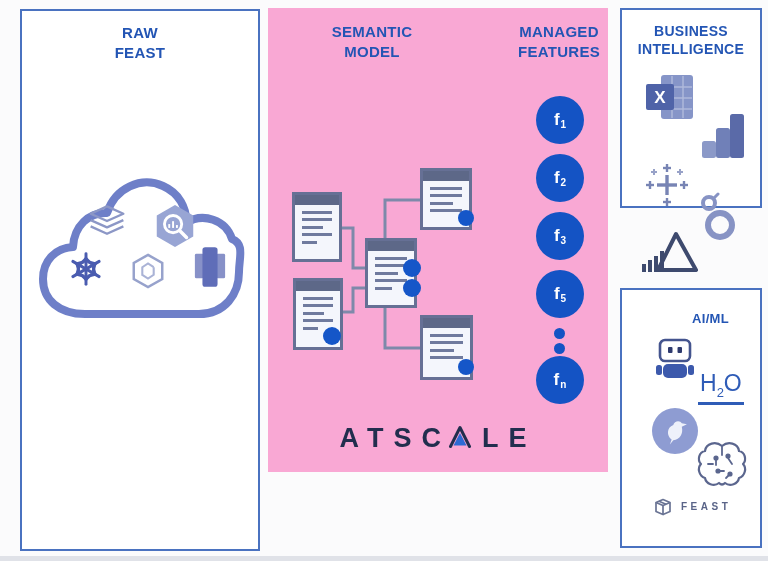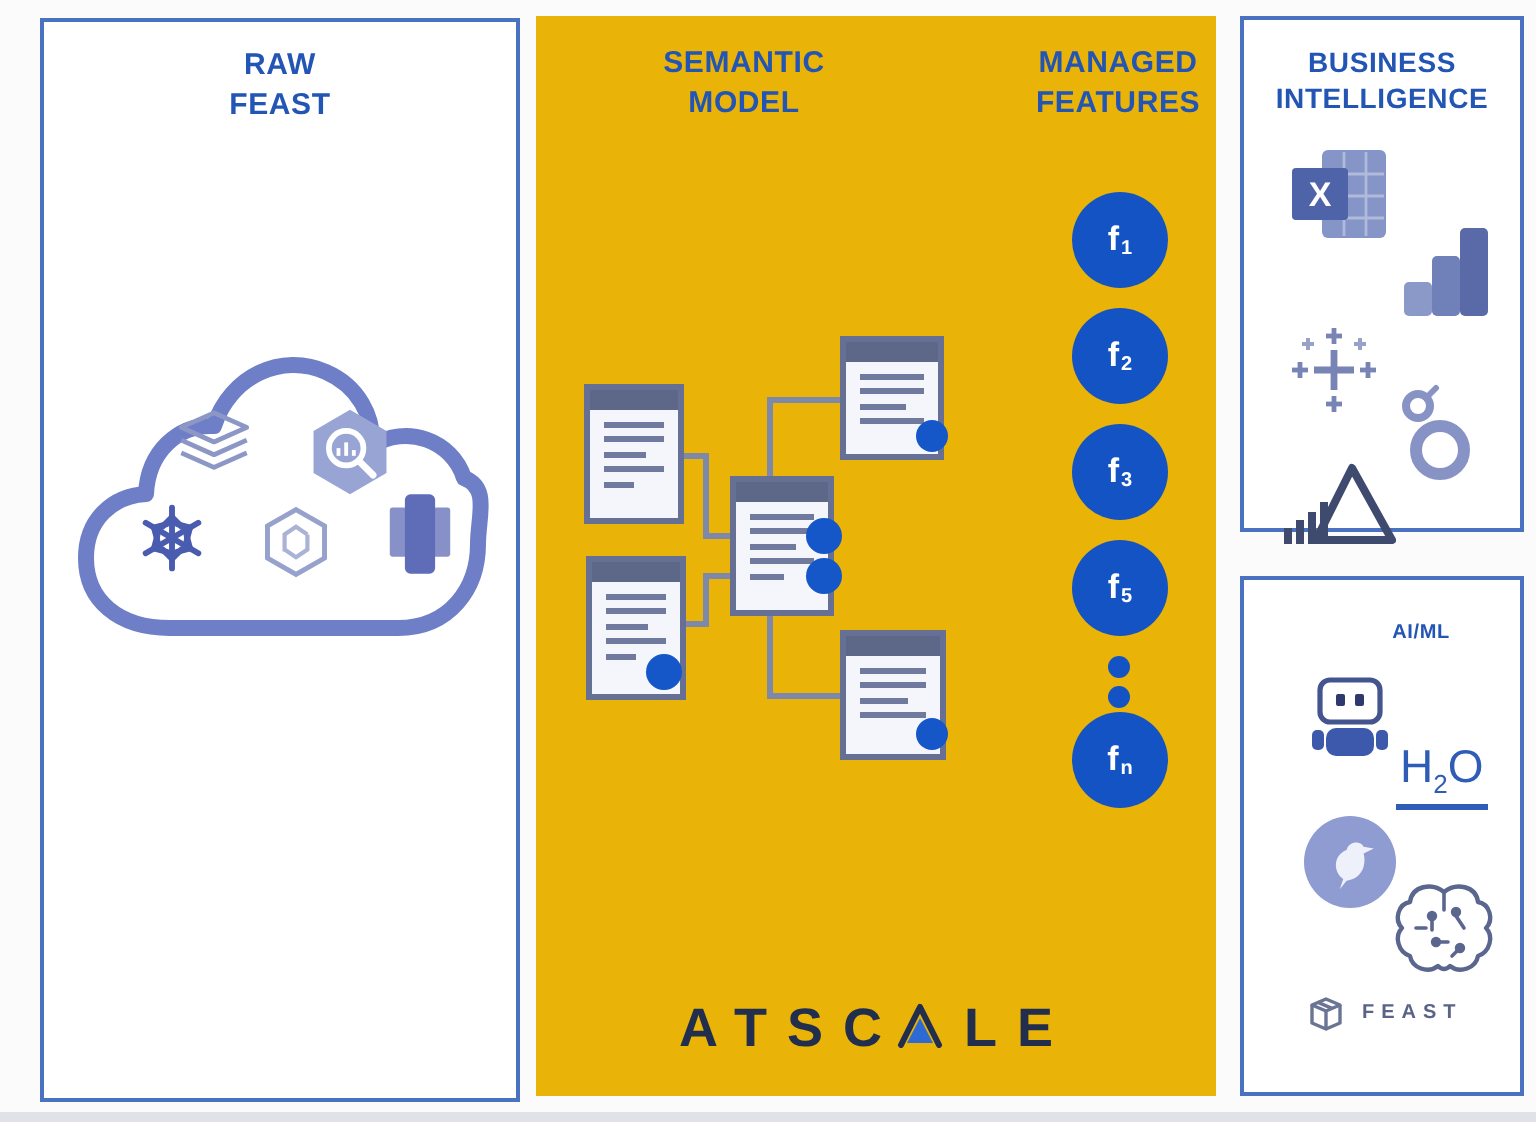--- a/index.html
+++ b/index.html
@@ -3,21 +3,21 @@
 <meta charset="utf-8">
 <style>
   html,body{margin:0;padding:0;}
   body{
     width:768px;height:561px;position:relative;overflow:hidden;
     background:#fbfbfc;font-family:"Liberation Sans",sans-serif;
   }
   .panel{position:absolute;background:#ffffff;border:2px solid #4a72c0;box-sizing:border-box;}
   .ptitle{position:absolute;left:0;right:0;text-align:center;font-weight:bold;color:#2355b4;line-height:1.32;letter-spacing:.3px;}
   
-  #mid{position:absolute;left:268px;top:8px;width:340px;height:540px;background:#eab308;}
+  #mid{position:absolute;left:268px;top:8px;width:340px;height:464px;background:#f9a8d4;}
   #mid svg.wires{position:absolute;left:0;top:0;pointer-events:none;}
   .coltitle{position:absolute;text-align:center;font-weight:bold;color:#2355b4;font-size:15px;line-height:1.32;letter-spacing:.3px;}
   
   .doc{position:absolute;background:#f4f6fc;border:3px solid #667095;box-sizing:border-box;}
   .dhead{height:10px;background:#5d6888;}
   .dlines{padding-top:1px;}
   .dlines .ln{height:3px;background:#6f7a9e;margin:4.5px 7px 0 7px;}
   .dlines .ln:nth-child(3){margin-right:16px;}
   .dlines .ln:nth-child(5){margin-right:22px;}
   .dot{position:absolute;border-radius:50%;background:#1556c8;}
@@ -214,21 +214,21 @@
   <div class="logo">
     <span>ATSC</span>
     <svg width="24" height="23" viewBox="0 0 24 23">
       <polygon points="12,8 18.5,20.5 5.5,20.5" fill="#2d6ad4"></polygon>
       <path d="M2.5,21.5 L12,2.5 L21.5,21.5" fill="none" stroke="#222e4e" stroke-width="3" stroke-linejoin="round" stroke-linecap="round"></path>
     </svg>
     <span>LE</span>
   </div>
 </div>
 
-<div class="panel" style="left:620px;top:8px;width:142px;height:258px;">
+<div class="panel" style="left:620px;top:8px;width:142px;height:200px;">
   <div class="ptitle" style="top:12px;font-size:14px;">
     <div>BUSINESS</div>
     <div>INTELLIGENCE</div>
   </div>
 
   <svg class="icn" style="left:23px;top:64px;" width="50" height="46" viewBox="0 0 50 46">
     <rect x="16" y="1" width="32" height="44" rx="3" fill="#8695c8"></rect>
     <g stroke="#ffffff" stroke-width="1.4" opacity="0.35">
       <line x1="27" y1="2" x2="27" y2="44"></line>
         <line x1="38" y1="2" x2="38" y2="44"></line>
@@ -282,21 +282,21 @@
       <rect x="2" y="34" width="4" height="8"></rect>
       <rect x="8" y="30" width="4" height="12"></rect>
       <rect x="14" y="26" width="4" height="16"></rect>
       <rect x="20" y="21" width="4" height="21"></rect>
     </g>
     <path d="M36,4 L56,40 L18,40 Z" fill="none" stroke="#3e4a6e" stroke-width="4" stroke-linejoin="round"></path>
   </svg>
 </div>
 
 <div class="panel" style="left:620px;top:288px;width:142px;height:260px;">
-  <div class="ptitle" style="top:20px;font-size:10px;padding-left:39px;">
+  <div class="ptitle" style="top:20px;font-size:13px;padding-left:39px;">
     <div>AI/ML</div>
   </div>
 
   <svg class="icn" style="left:31px;top:48px;" width="44" height="46" viewBox="0 0 44 46">
     <rect x="7" y="2" width="30" height="21" rx="5" fill="#ffffff" stroke="#44548e" stroke-width="2.6"></rect>
     <rect x="15" y="9" width="4.5" height="6" rx="1" fill="#2e3a6e"></rect>
     <rect x="24.5" y="9" width="4.5" height="6" rx="1" fill="#2e3a6e"></rect>
     <rect x="10" y="26" width="24" height="14" rx="5" fill="#3c59ac"></rect>
     <rect x="3" y="27" width="6" height="10" rx="2.5" fill="#3c59ac"></rect>
     <rect x="35" y="27" width="6" height="10" rx="2.5" fill="#3c59ac"></rect>

